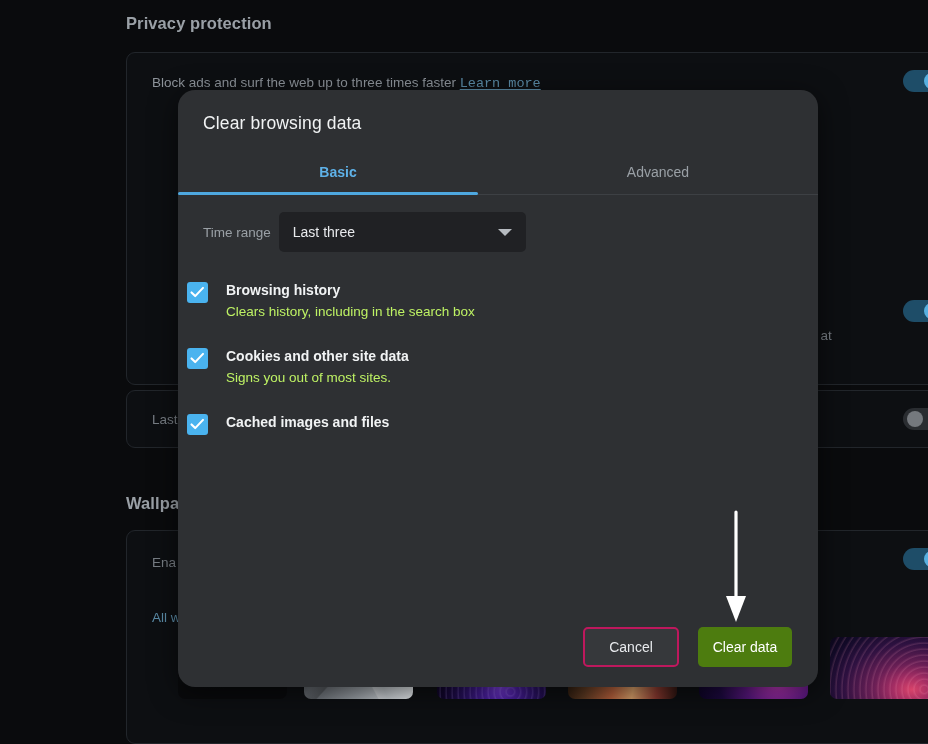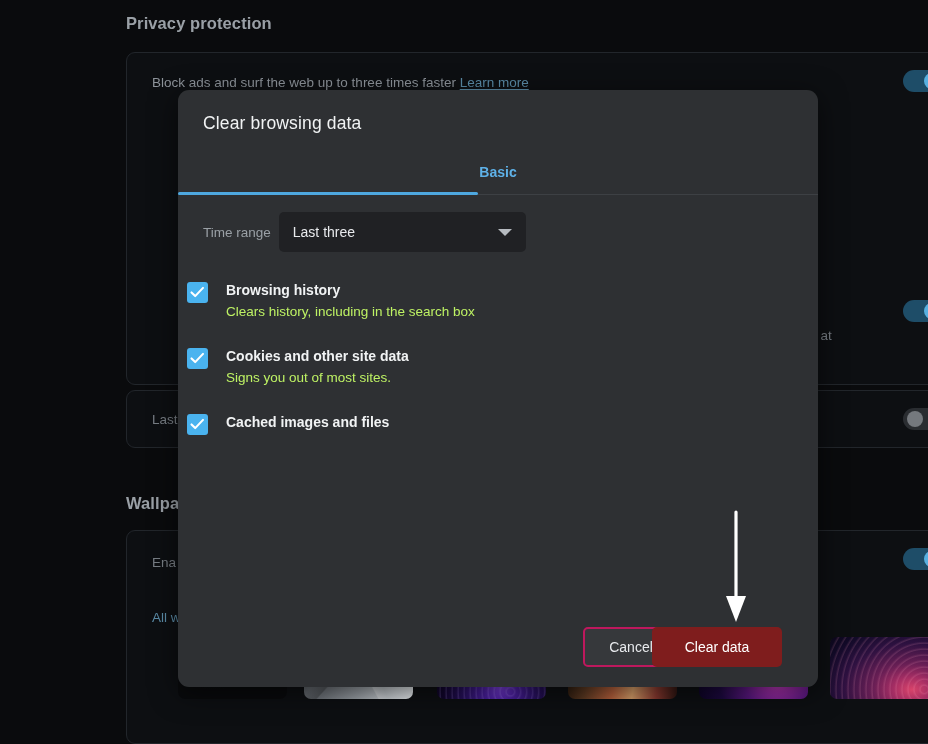--- a/index.html
+++ b/index.html
@@ -52,20 +52,21 @@
     font-size: 13.5px;
     color: #8e949b;
     white-space: nowrap;
   }
   .card-row-text.dim { color: #787e85; }
 
   .learn-more {
     color: #5b8ca8;
     text-decoration: underline;
     text-underline-offset: 2px;
+    font-family: Liberation Mono, monospace;
   }
 
   
   .toggle {
     position: absolute;
     width: 40px;
     height: 22px;
     border-radius: 11px;
   }
   .toggle.on  { background: #1e4d68; }
@@ -137,21 +138,21 @@
   }
 
   
   #dialog {
     position: absolute;
     left: 178px;
     top: 90px;
     width: 640px;
     height: 597px;
     background: #2e3033;
-    border-radius: 11px;
+    border-radius: 17px;
     box-shadow: 0 6px 28px rgba(0,0,0,.55);
     overflow: hidden;
   }
 
   #dialog-title {
     position: absolute;
     left: 25px;
     top: 23px;
     font-size: 17.5px;
     color: #f1f3f4;
@@ -290,23 +291,23 @@
     white-space: nowrap;
   }
   #btn-cancel {
     right: 139px;
     width: 96px;
     background: #36383b;
     color: #e8eaed;
     border: 2px solid #be185d;
   }
   #btn-clear {
-    right: 36px;
-    width: 130px;
-    background: #7f1d1d;
+    right: 26px;
+    width: 94px;
+    background: #4d7c0f;
     color: #ffffff;
   }
 
   
   #arrow-annotation {
     position: absolute;
     left: 716px;
     top: 508px;
     width: 40px;
     height: 116px;
@@ -371,20 +372,21 @@
       </div>
     </div>
   </div>
 
   <div id="dialog">
 
     <div id="dialog-title">Clear browsing data</div>
 
     <div id="tabs">
       <div class="tab active">Basic</div>
+      <div class="tab inactive">Advanced</div>
     </div>
     <div id="tab-divider"></div>
     <div id="tab-underline"></div>
 
     <div id="timerange-row">
       <div id="timerange-label">Time range</div>
       <div id="timerange-select">
         <div id="timerange-value">Last three</div>
         <div id="timerange-arrow"></div>
       </div>

